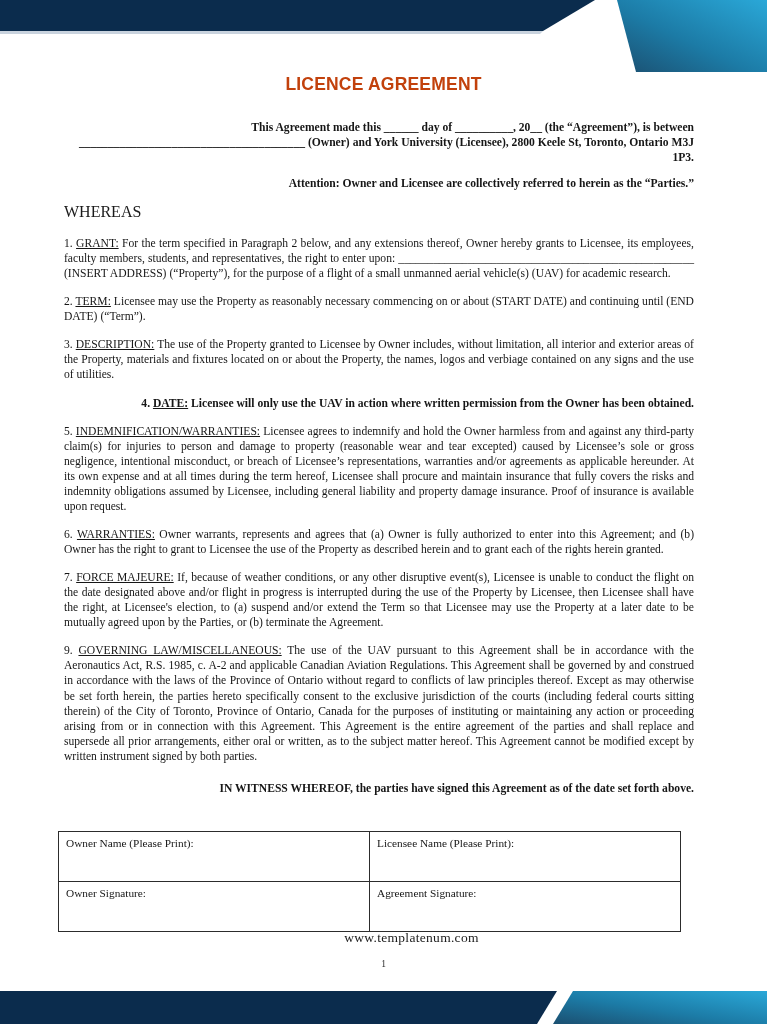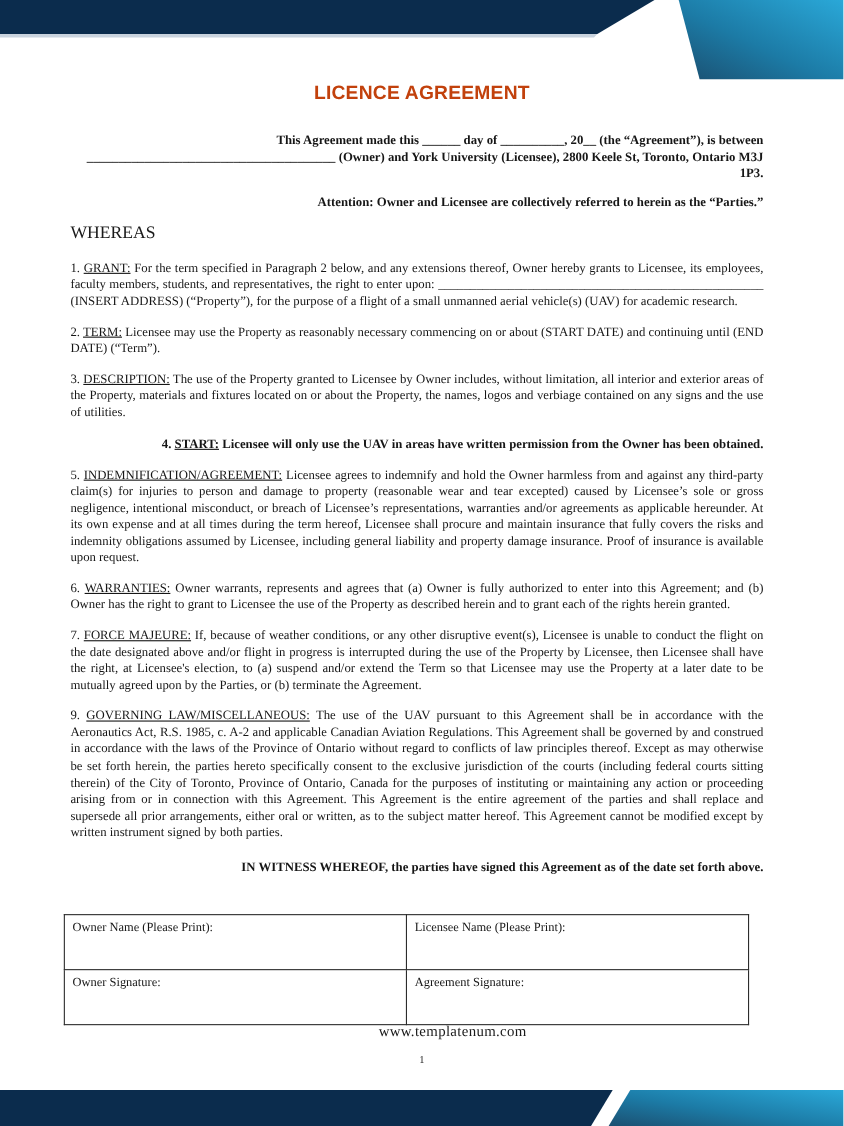--- a/index.html
+++ b/index.html
@@ -169,27 +169,27 @@
     </p>
 
     <p class="para">
       <span>3.</span>
       <span class="u">DESCRIPTION:</span>
       <span>The use of the Property granted to Licensee by Owner includes, without limitation, all interior and exterior areas of the Property, materials and fixtures located on or about the Property, the names, logos and verbiage contained on any signs and the use of utilities.</span>
     </p>
 
     <p class="para left">
       <span>4.</span>
-      <span class="u">START:</span>
-      <span>Licensee will only use the UAV in areas have written permission from the Owner has been obtained.</span>
+      <span class="u">DATE:</span>
+      <span>Licensee will only use the UAV in action where written permission from the Owner has been obtained.</span>
     </p>
 
     <p class="para">
       <span>5.</span>
-      <span class="u">INDEMNIFICATION/AGREEMENT:</span>
+      <span class="u">INDEMNIFICATION/WARRANTIES:</span>
       <span>Licensee agrees to indemnify and hold the Owner harmless from and against any third-party claim(s) for injuries to person and damage to property (reasonable wear and tear excepted) caused by Licensee’s sole or gross negligence, intentional misconduct, or breach of Licensee’s representations, warranties and/or agreements as applicable hereunder. At its own expense and at all times during the term hereof, Licensee shall procure and maintain insurance that fully covers the risks and indemnity obligations assumed by Licensee, including general liability and property damage insurance. Proof of insurance is available upon request.</span>
     </p>
 
     <p class="para">
       <span>6.</span>
       <span class="u">WARRANTIES:</span>
       <span>Owner warrants, represents and agrees that (a) Owner is fully authorized to enter into this Agreement; and (b) Owner has the right to grant to Licensee the use of the Property as described herein and to grant each of the rights herein granted.</span>
     </p>
 
     <p class="para">

